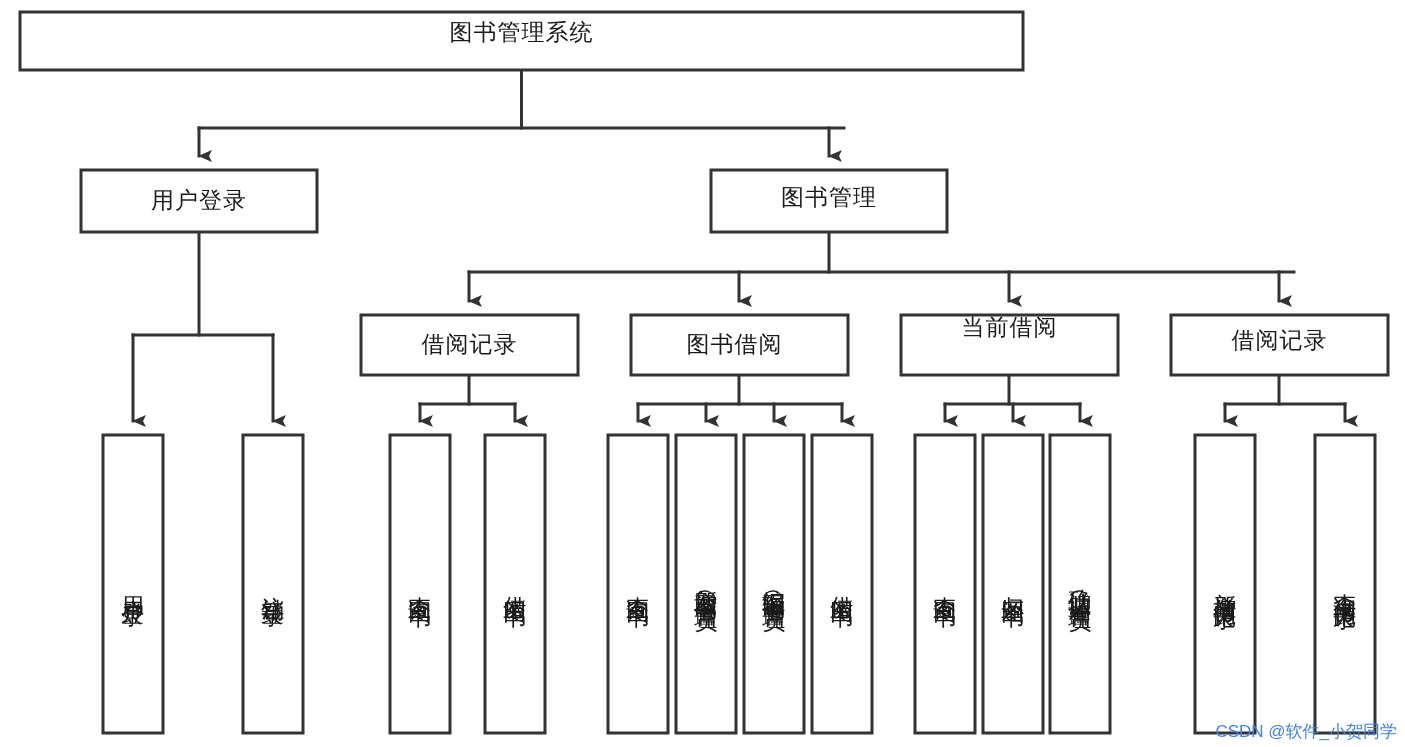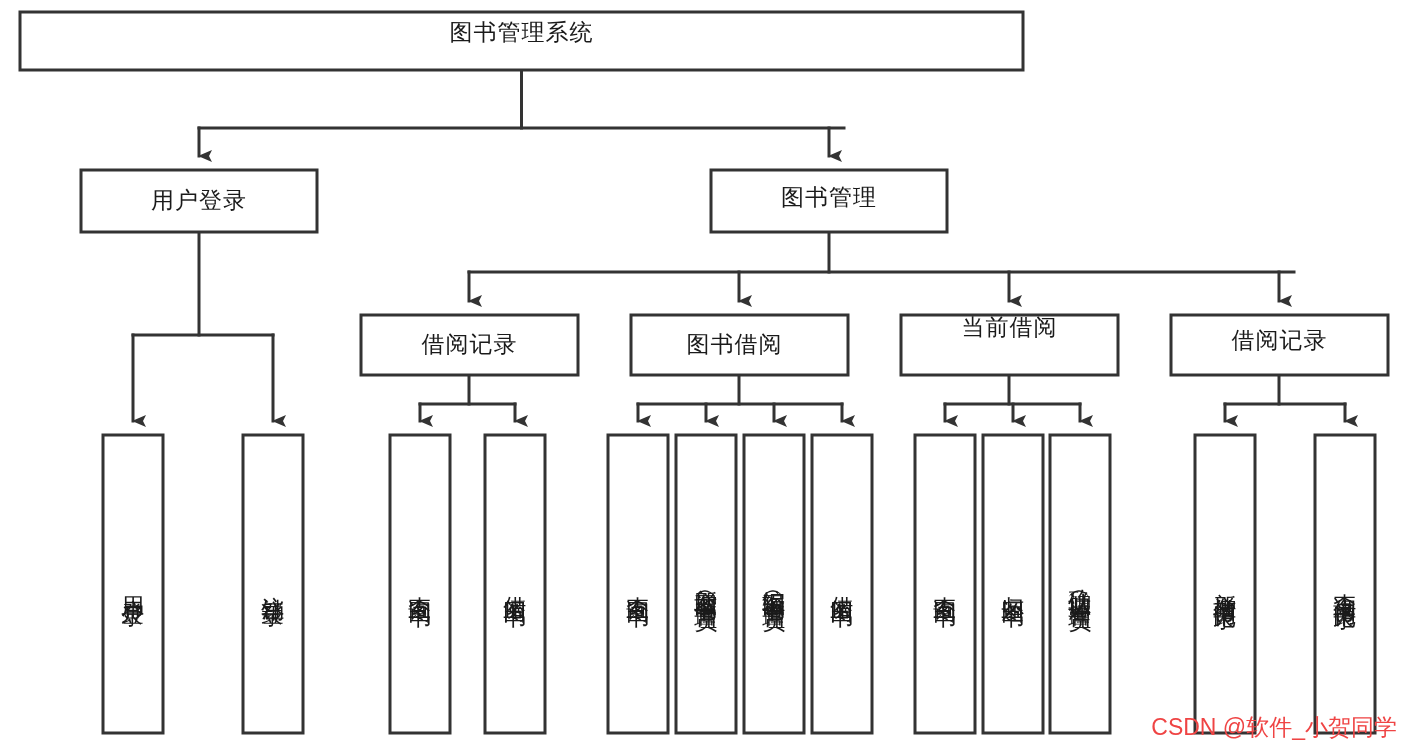--- a/index.html
+++ b/index.html
@@ -59,22 +59,22 @@
     writing-mode: vertical-rl;
     text-orientation: upright;
     font-size: 23px;
     letter-spacing: 3px;
     line-height: 1.15;
   }
   .watermark {
     position: absolute;
     right: 8px;
     bottom: 4px;
-    font-size: 23px;
-    color: #ef4444;
+    font-size: 17px;
+    color: #3b82f6;
     font-family: "Liberation Sans", "DejaVu Sans", sans-serif;
     white-space: nowrap;
     user-select: none;
   }
 </style>
 </head>
 <body>
 
 <div id="diagram-root">
 

